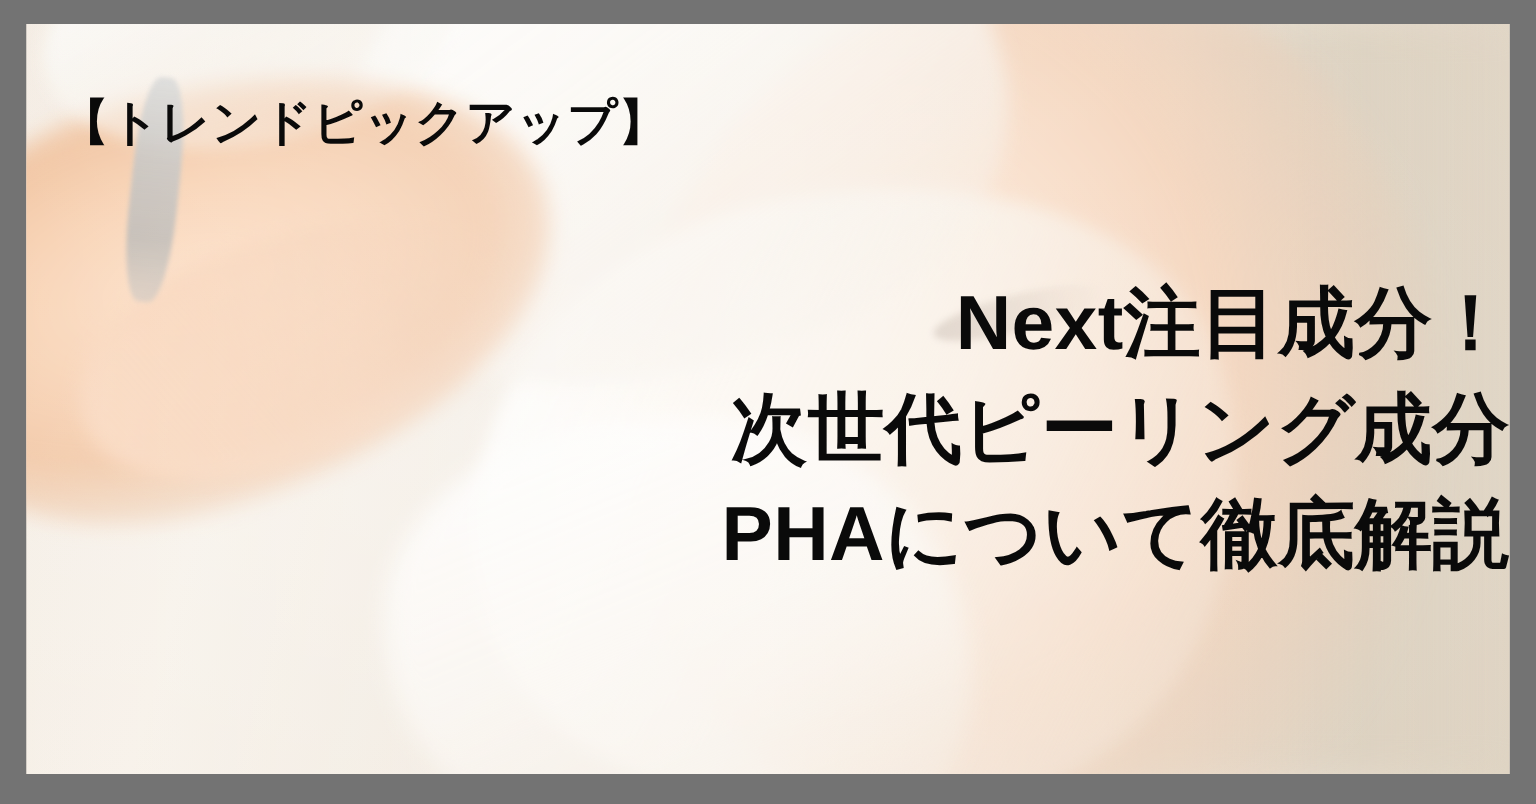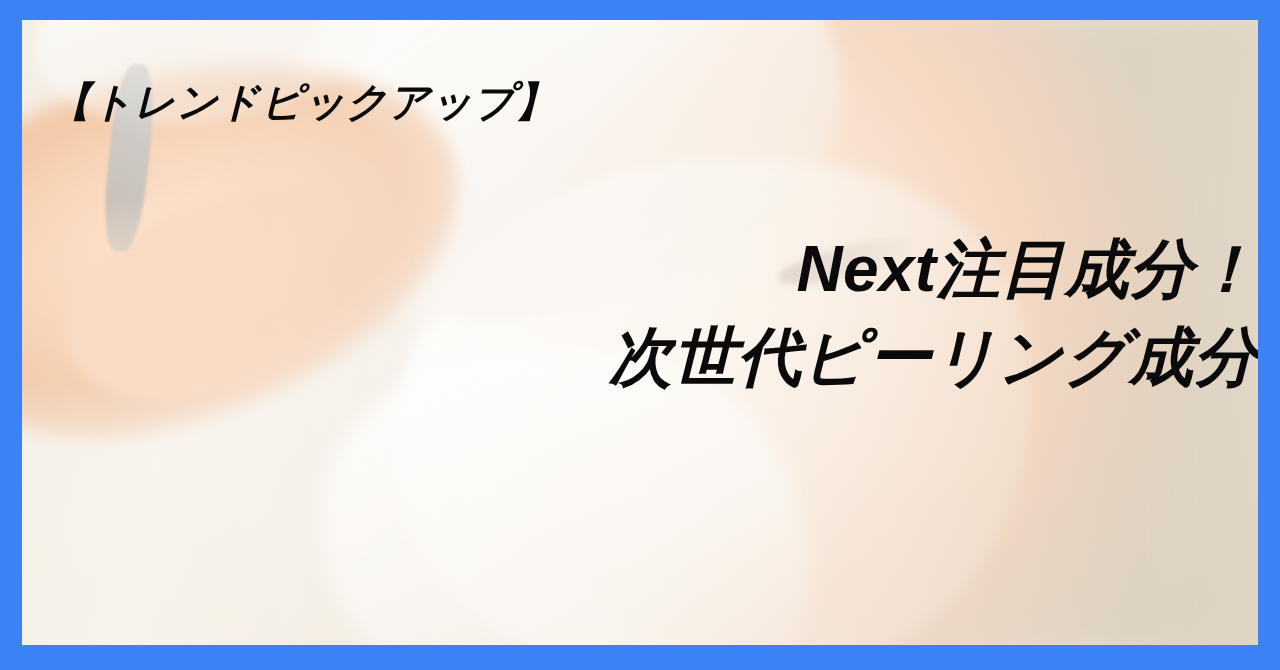--- a/index.html
+++ b/index.html
@@ -13,22 +13,21 @@
   body {
     font-family: "Liberation Sans", "DejaVu Sans", sans-serif;
     background: #1B4A85;
   }
 
   
   #eyecatch-card {
     position: relative;
     width: 1280px;
     height: 670px;
-    background: #3b82f6;
-    font-style: italic;
+    background: #737373;
   }
 
   
   #photo-stage {
     position: absolute;
     left: 22px;
     top: 20px;
     right: 22px;
     bottom: 25px;
     overflow: hidden;
@@ -298,18 +297,19 @@
     <div class="ph-layer" id="ph-wash"></div>
     <div class="ph-layer" id="ph-veil"></div>
 
     <div id="overlay-text">
 
       <div id="trend-label">【トレンドピックアップ】</div>
 
       <div id="headline">
         <span class="headline-line" id="headline-line-1">Next注目成分！</span>
         <span class="headline-line" id="headline-line-2">次世代ピーリング成分</span>
+        <span class="headline-line" id="headline-line-3">PHAについて徹底解説</span>
       </div>
 
     </div>
   </div>
 
 </div>
 
 </body></html>

